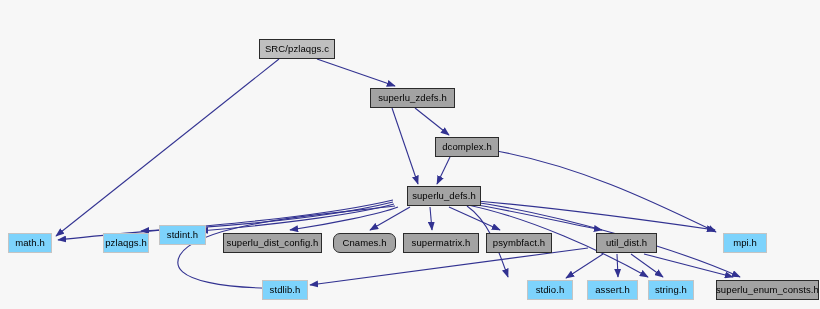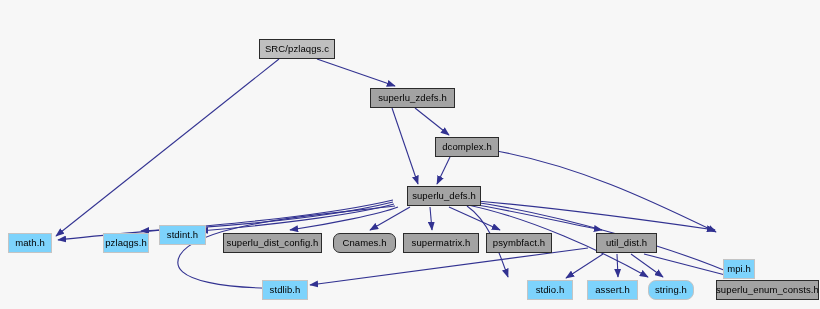--- a/index.html
+++ b/index.html
@@ -121,32 +121,32 @@
       </div>
       <div class="node solid" style="left: 395px; top: 233px; width: 76px;">
         <span class="node-label">supermatrix.h</span>
       </div>
       <div class="node solid" style="left: 478px; top: 233px; width: 66px;">
         <span class="node-label">psymbfact.h</span>
       </div>
       <div class="node solid" style="left: 588px; top: 233px; width: 61px;">
         <span class="node-label">util_dist.h</span>
       </div>
-      <div class="node" style="left: 723px; top: 233px; width: 32px; margin-top: 26px;">
+      <div class="node" style="left: 723px; top: 233px; width: 44px;">
         <span class="node-label">mpi.h</span>
       </div>
       <div class="node" style="left: 262px; top: 280px; width: 46px; text-align: center;">
         <span class="node-label">stdlib.h</span>
       </div>
       <div class="node" style="left: 527px; top: 280px; width: 46px;">
         <span class="node-label">stdio.h</span>
       </div>
       <div class="node" style="left: 587px; top: 280px; width: 51px;">
         <span class="node-label">assert.h</span>
       </div>
-      <div class="node" style="left: 648px; top: 280px; width: 46px; border-radius: 8px;">
+      <div class="node" style="left: 648px; top: 280px; width: 46px;">
         <span class="node-label">string.h</span>
       </div>
       <div class="node solid" style="left: 708px; top: 280px; width: 103px;">
         <span class="node-label">superlu_enum_consts.h</span>
       </div>
     </div>
 </div>
 
 </body></html>

